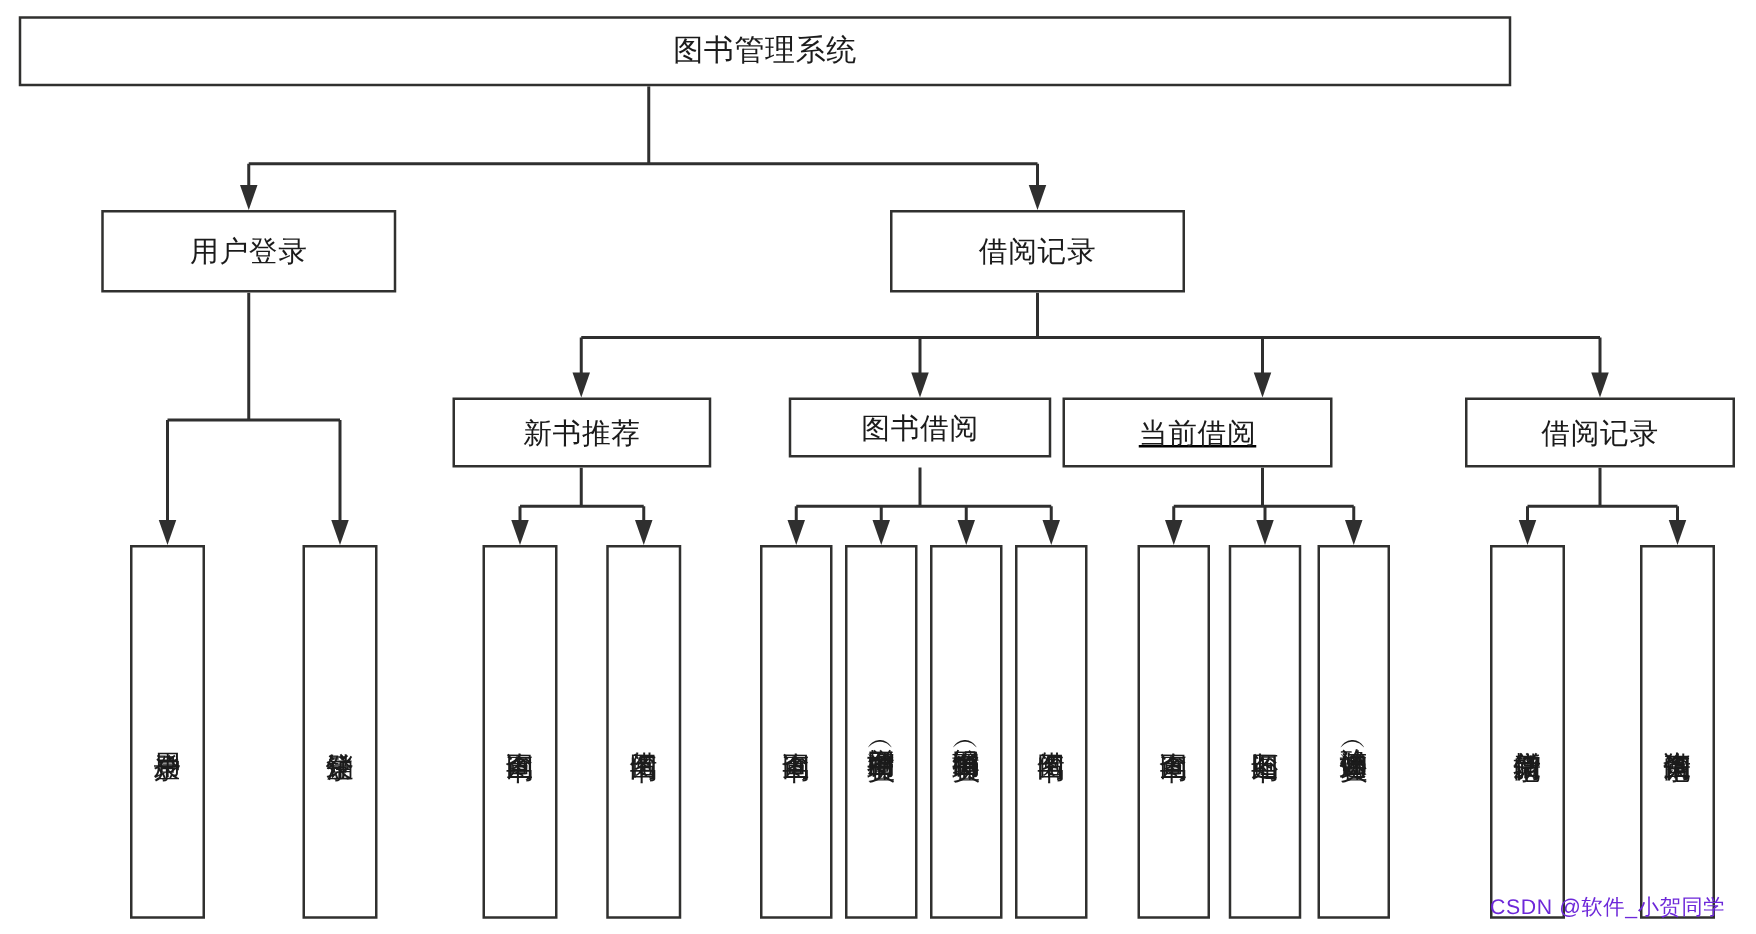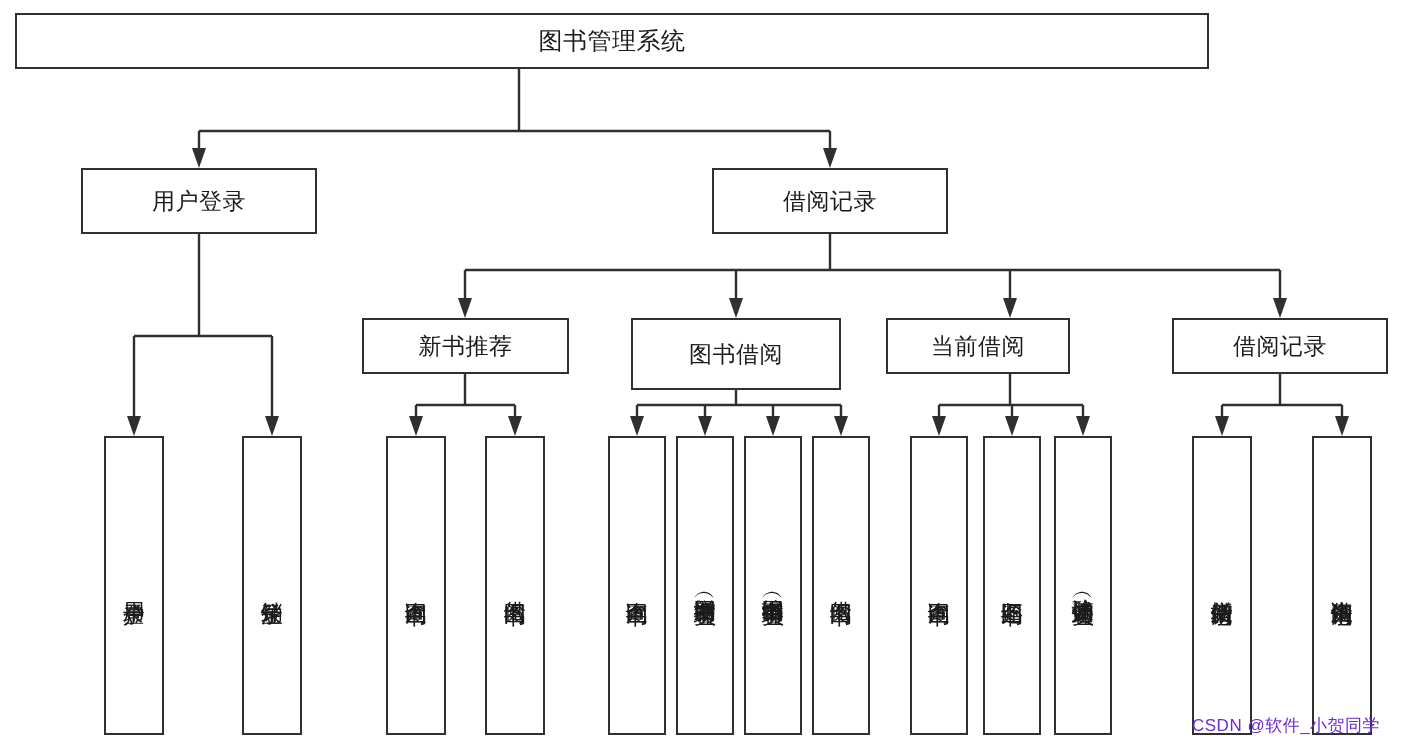--- a/index.html
+++ b/index.html
@@ -142,24 +142,24 @@
       </div>
       <div class="node-box level2-box" style="left: 81px; top: 168px; width: 236px; height: 66px;">
         <span class="node-label-h">用户登录</span>
       </div>
       <div class="node-box level2-box" style="left: 712px; top: 168px; width: 236px; height: 66px;">
         <span class="node-label-h">借阅记录</span>
       </div>
       <div class="node-box level3-box" style="left: 362px; top: 318px; width: 207px; height: 56px;">
         <span class="node-label-h">新书推荐</span>
       </div>
-      <div class="node-box level3-box" style="left: 631px; top: 318px; width: 210px; height: 72px;">
+      <div class="node-box level3-box" style="left: 631px; top: 318px; width: 210px; height: 48px;">
         <span class="node-label-h">图书借阅</span>
       </div>
-      <div class="node-box level3-box" style="left: 886px; top: 318px; width: 184px; height: 56px;">
+      <div class="node-box level3-box" style="left: 850px; top: 318px; width: 216px; height: 56px; text-decoration: underline;">
         <span class="node-label-h">当前借阅</span>
       </div>
       <div class="node-box level3-box" style="left: 1172px; top: 318px; width: 216px; height: 56px;">
         <span class="node-label-h">借阅记录</span>
       </div>
       <div class="node-box leaf-box" style="left: 104px; top: 436px; width: 60px; height: 299px;">
         <span class="node-label-v">用户登录</span>
       </div>
       <div class="node-box leaf-box" style="left: 242px; top: 436px; width: 60px; height: 299px;">
         <span class="node-label-v">注销登录</span>

